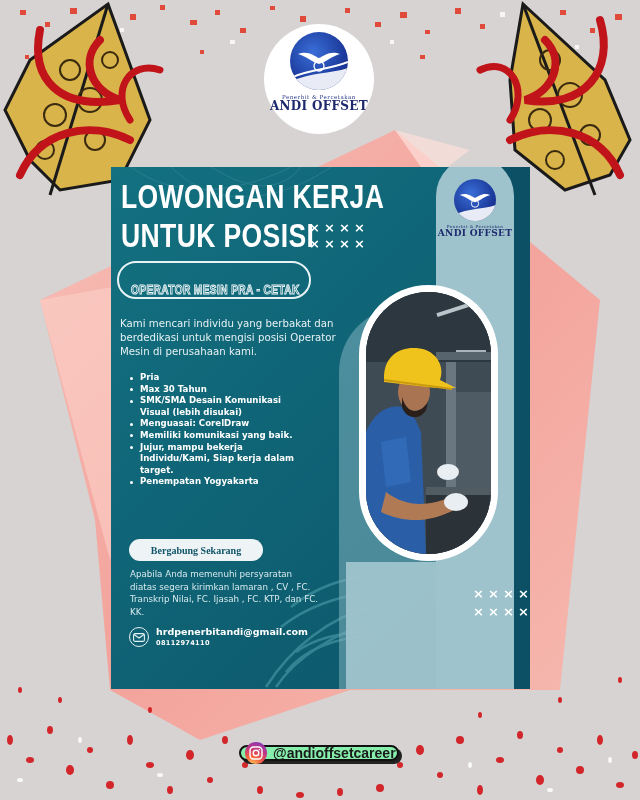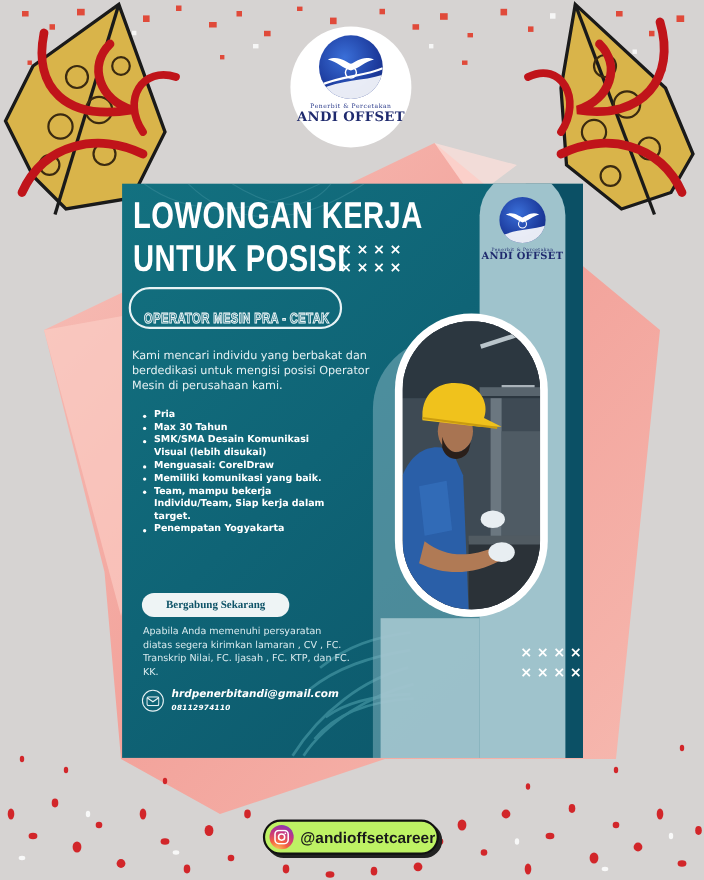--- a/index.html
+++ b/index.html
@@ -119,38 +119,38 @@
       position: absolute; left: 19px; top: 401px; width: 190px;
       color: #d8eaee; font-size: 8.7px; line-height: 12.5px;
     }
     .contact {
       position: absolute; left: 18px; top: 458px; display: flex; align-items: center; gap: 7px;
     }
     .mail-icon {
       width: 20px; height: 20px; border-radius: 50%; border: 1.3px solid #e6f1f3;
       display: flex; align-items: center; justify-content: center;
     }
-    .contact-lines { display: flex; flex-direction: column; font-style: italic; }
+    .contact-lines { display: flex; flex-direction: column; }
     .contact-email { color: #ffffff; font-weight: bold; font-size: 9.5px; line-height: 13px; }
     .contact-phone { color: #ffffff; font-size: 6.6px; font-weight: bold; line-height: 11px; letter-spacing: 0.3px; }
 
     
     .photo-frame {
       position: absolute; left: 248px; top: 118px; width: 139px; height: 276px;
       border-radius: 70px; background: #ffffff; padding: 7px;
     }
     .photo {
       width: 100%; height: 100%; border-radius: 63px; overflow: hidden; position: relative;
       background: linear-gradient(180deg, #34404a 0%, #4a5862 40%, #5a6670 70%, #39434c 100%);
     }
 
     
     .ig-badge {
-      position: absolute; left: 239px; top: 745px; width: 160px; height: 32px;
-      background: #bef264; border: 2px solid #111111; border-radius: 16px;
+      position: absolute; left: 239px; top: 745px; width: 160px; height: 16px;
+      background: #86efac; border: 2px solid #111111; border-radius: 16px;
       display: flex; align-items: center; gap: 6px; padding-left: 4px;
       box-shadow: 3px 3px 0 #222222;
     }
     .ig-icon {
       width: 22px; height: 22px; border-radius: 50%;
       background: radial-gradient(circle at 30% 110%, #fdd85d 0%, #f56040 35%, #c13584 65%, #6a3bd1 100%);
       display: flex; align-items: center; justify-content: center;
     }
     .ig-handle { font-family: "Liberation Sans", sans-serif; font-weight: bold; font-size: 14px; color: #1a1a1a; }
   </style>
@@ -308,21 +308,21 @@
   </div>
 
   <p class="intro">Kami mencari individu yang berbakat dan berdedikasi untuk mengisi posisi Operator Mesin di perusahaan kami.</p>
 
   <ul class="reqs">
     <li>Pria</li>
     <li>Max 30 Tahun</li>
     <li>SMK/SMA Desain Komunikasi Visual (lebih disukai)</li>
     <li>Menguasai: CorelDraw</li>
     <li>Memiliki komunikasi yang baik.</li>
-    <li>Team, mampu bekerja Individu/Team, Siap kerja dalam target.</li>
+    <li>Jujur, mampu bekerja Individu/Kami, Siap kerja dalam target.</li>
     <li>Penempatan Yogyakarta</li>
   </ul>
 
   <button class="join-btn">Bergabung Sekarang</button>
 
   <p class="apply-text">Apabila Anda memenuhi persyaratan diatas segera kirimkan lamaran , CV , FC. Transkrip Nilai, FC. Ijasah , FC. KTP, dan FC. KK.</p>
 
   <div class="contact">
     <div class="mail-icon">
       <svg width="12" height="9" viewBox="0 0 12 9">

